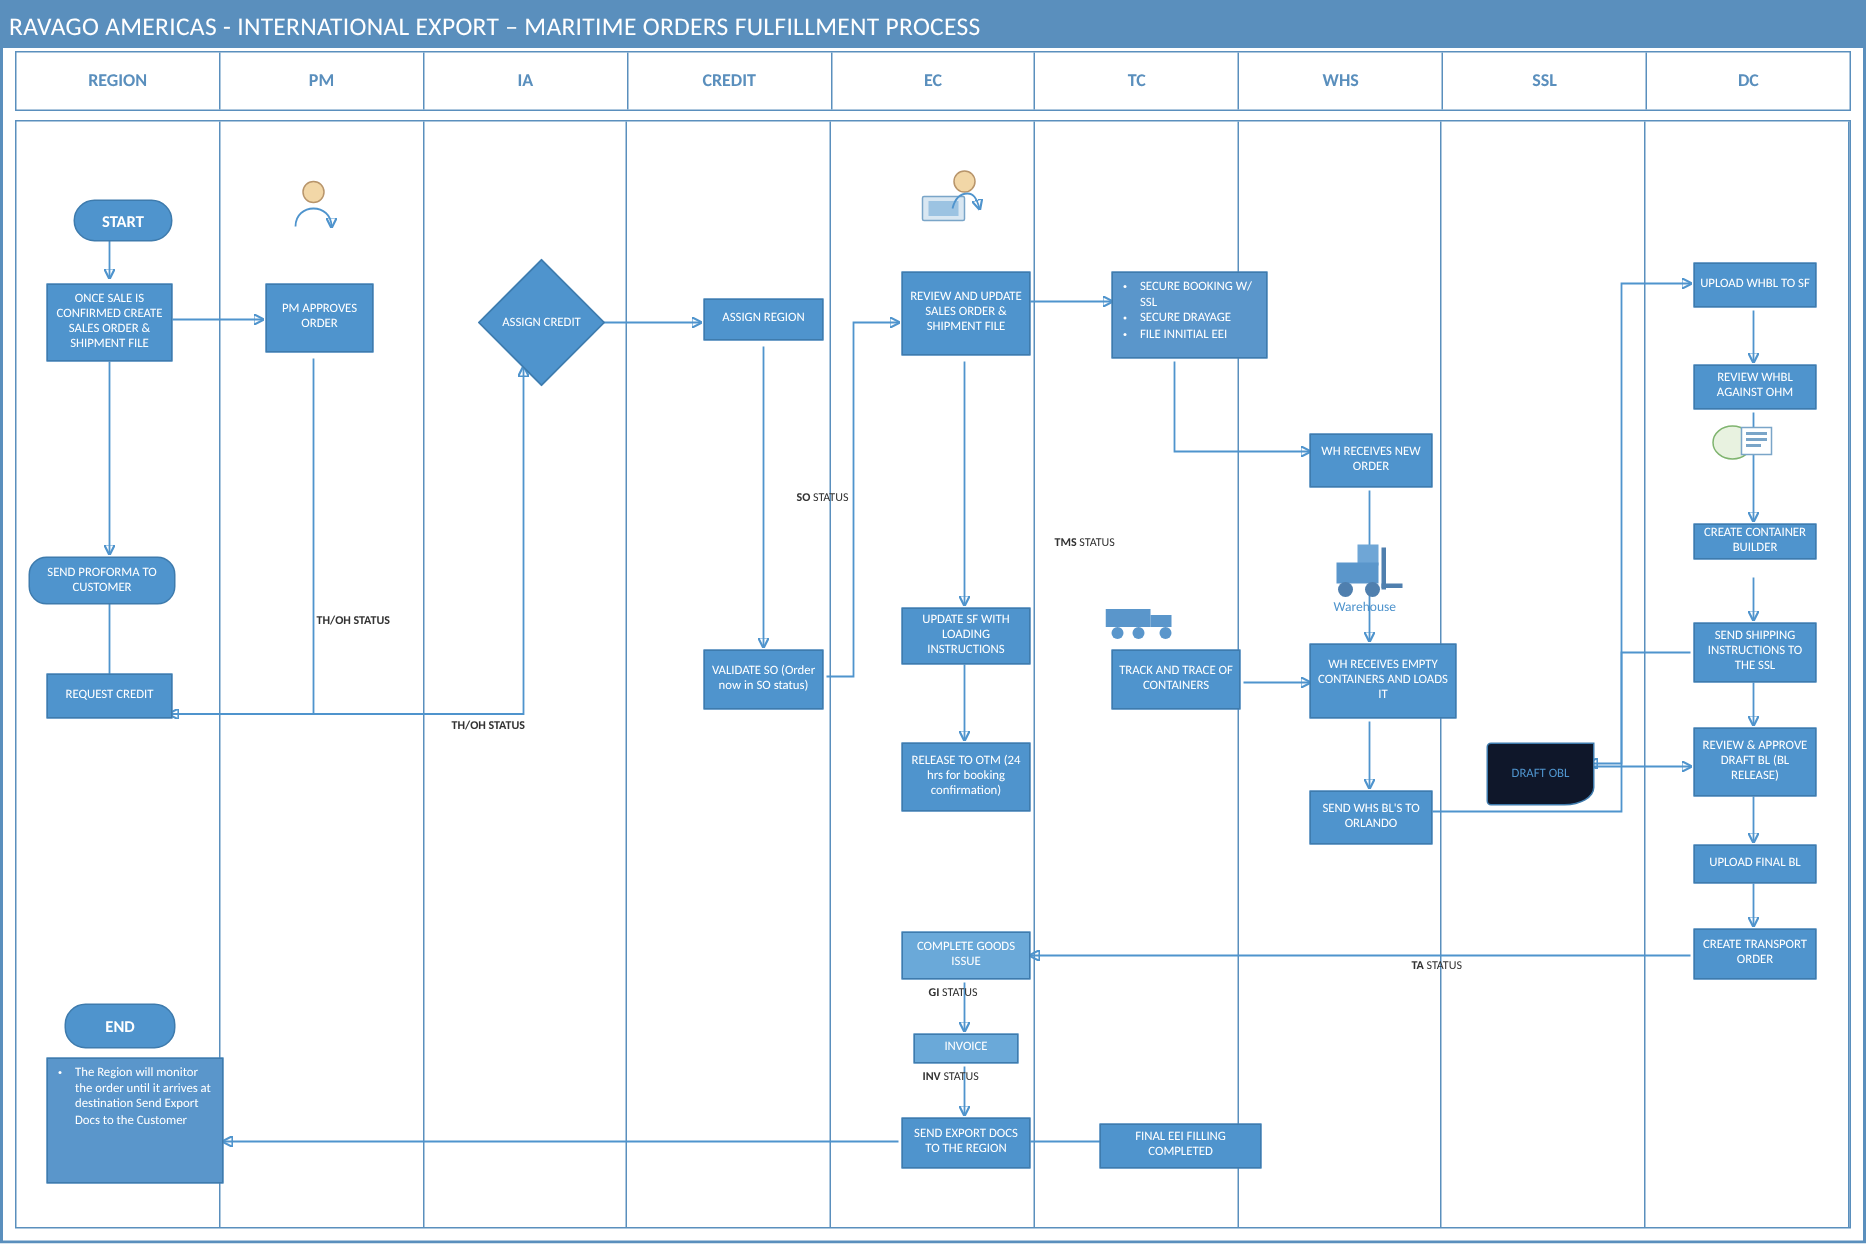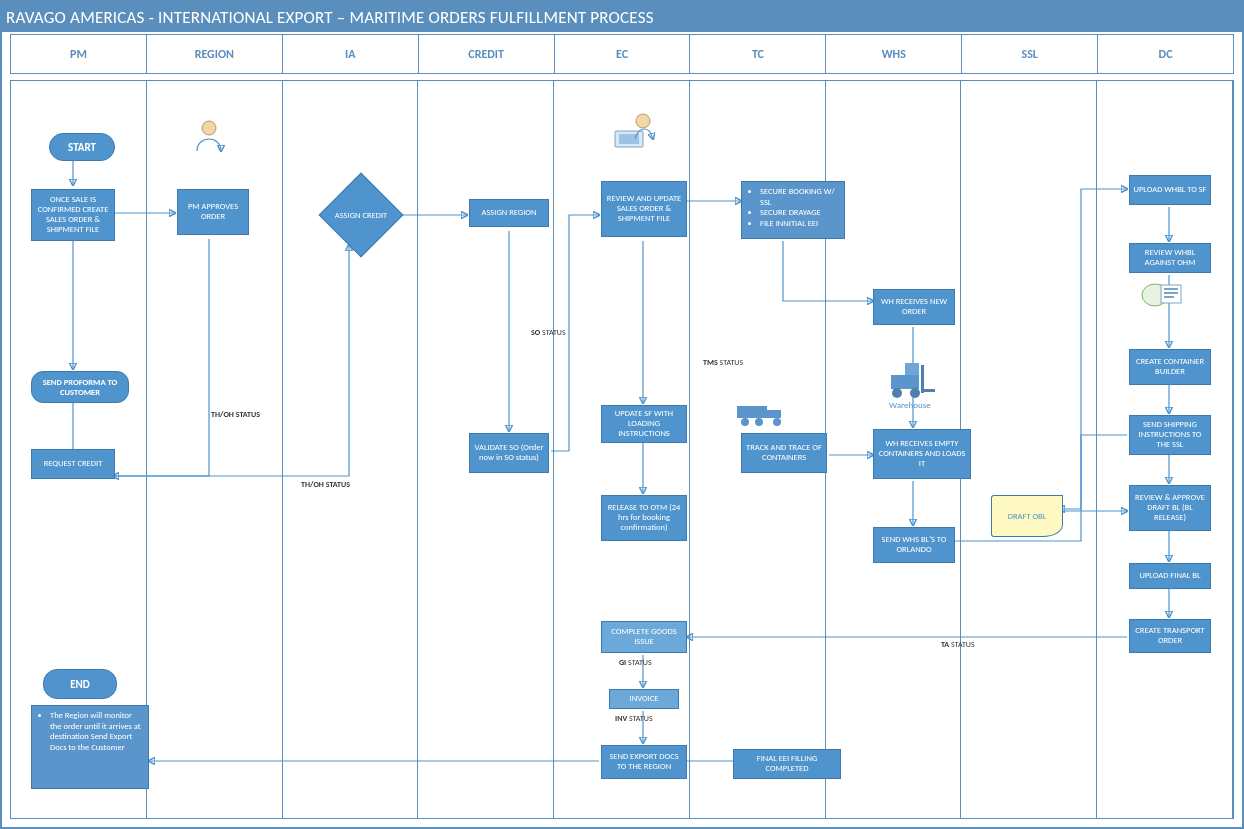--- a/index.html
+++ b/index.html
@@ -13,36 +13,36 @@
 .lane:last-child{border-right:none}
 
 .box{position:absolute;background:#4f94cd;border:1px solid #3e7bad;color:#fff;font-size:8.5px;line-height:1.15;text-align:center;display:flex;align-items:center;justify-content:center;padding:2px 3px;box-sizing:border-box}
 .pale{background:#6aa9d9}
 .tall{min-height:44px}
 .info{position:absolute;background:#5a96cb;border:1px solid #3e7bad;color:#fff;font-size:8.5px;text-align:left;padding:4px 6px;line-height:1.25;box-sizing:border-box}
 .info ul{margin:0;padding-left:12px}
 .term{position:absolute;background:#4f94cd;color:#fff;font-size:11px;font-weight:700;border:1px solid #3e7bad;border-radius:14px;text-align:center;display:flex;align-items:center;justify-content:center;padding:2px 6px}
 .dia{position:absolute;width:58px;height:58px;background:#4f94cd;border:1px solid #3e7bad;transform:rotate(45deg)}
 .dia span{position:absolute;inset:0;display:flex;align-items:center;justify-content:center;transform:rotate(-45deg);font-size:8.5px;text-align:center;color:#fff}
-.doc{position:absolute;width:70px;height:40px;background:#fef9c3;border:1px solid #3e7bad;border-top-left-radius:3px;border-bottom-left-radius:3px;border-bottom-right-radius:20px 12px;color:#4f94cd;font-size:8.5px;display:flex;align-items:center;justify-content:center}
+.doc{position:absolute;width:70px;height:40px;background:#0f172a;border:1px solid #3e7bad;border-top-left-radius:3px;border-bottom-left-radius:3px;border-bottom-right-radius:20px 12px;color:#4f94cd;font-size:8.5px;display:flex;align-items:center;justify-content:center}
 .lbl{position:absolute;font-size:8px;color:#333;background:transparent}
 .icon{position:absolute;font-size:28px;text-align:center}
 svg.arrows{position:absolute;inset:0;width:100%;height:100%;pointer-events:none}
 path{stroke:#4f94cd;stroke-width:1.2;fill:none;marker-end:url(#ah)}
 .warehouse-lbl{position:absolute;color:#4f94cd;font-size:9px}
 </style>
 </head>
 <body>
 
 <div id="stage">
   <div id="titlebar">RAVAGO AMERICAS - INTERNATIONAL EXPORT – MARITIME ORDERS FULFILLMENT PROCESS</div>
 
   <div id="lanes-header">
+    <div class="lane-h">REGION</div>
     <div class="lane-h">PM</div>
-    <div class="lane-h">REGION</div>
     <div class="lane-h">IA</div>
     <div class="lane-h">CREDIT</div>
     <div class="lane-h">EC</div>
     <div class="lane-h">TC</div>
     <div class="lane-h">WHS</div>
     <div class="lane-h">SSL</div>
     <div class="lane-h">DC</div>
   </div>
 
   <div id="lanes-body">
@@ -111,21 +111,21 @@
       <path d="M632,574 L632,606"></path>
       <path d="M632,630 L632,662"></path>
 
       <path d="M676,680 L730,680"></path>
 
       <path d="M588,680 L138,680"></path>
     </svg>
 
     <div class="term" style="left:38px;top:52px;width:52px;height:22px">START</div>
     <div class="box tall" style="left:20px;top:108px;width:84px;height:52px">ONCE SALE IS CONFIRMED CREATE SALES ORDER &amp; SHIPMENT FILE</div>
-    <div class="term" style="left:20px;top:290px;width:84px;height:26px;font-size:8.5px;font-weight:700;border-radius:12px">SEND PROFORMA TO CUSTOMER</div>
+    <div class="term" style="left:8px;top:290px;width:84px;height:26px;font-size:8.5px;font-weight:400;border-radius:12px">SEND PROFORMA TO CUSTOMER</div>
     <div class="box" style="left:20px;top:368px;width:84px;height:30px">REQUEST CREDIT</div>
     <div class="term" style="left:32px;top:588px;width:60px;height:24px">END</div>
     <div class="info" style="left:20px;top:624px;width:118px;height:84px">
       <ul>
           <li>The Region will monitor the order until it arrives at destination
 Send Export Docs to the Customer</li>
         </ul>
     </div>
 
     <div class="icon" style="left:180px;top:36px;color:#e8c070">
@@ -206,21 +206,21 @@
     <div class="box" style="left:1118px;top:162px;width:82px;height:30px">REVIEW WHBL AGAINST OHM</div>
     <div class="icon" style="left:1130px;top:200px">
       <svg width="44" height="28" viewBox="0 0 44 28">
           <ellipse cx="14" cy="14" rx="13" ry="11" fill="#e8f2e0" stroke="#7fb46f"></ellipse>
           <rect x="20" y="4" width="20" height="18" fill="#fff" stroke="#7aa5c8"></rect>
           <rect x="23" y="7" width="14" height="2" fill="#7aa5c8"></rect>
           <rect x="23" y="11" width="14" height="2" fill="#7aa5c8"></rect>
           <rect x="23" y="15" width="10" height="2" fill="#7aa5c8"></rect>
         </svg>
     </div>
-    <div class="box" style="left:1118px;top:268px;width:82px;height:36px">CREATE CONTAINER BUILDER</div>
+    <div class="box" style="left:1118px;top:268px;width:82px;height:24px">CREATE CONTAINER BUILDER</div>
     <div class="box" style="left:1118px;top:334px;width:82px;height:40px">SEND SHIPPING INSTRUCTIONS TO THE SSL</div>
     <div class="box" style="left:1118px;top:404px;width:82px;height:46px">REVIEW &amp; APPROVE DRAFT BL
 (BL RELEASE)</div>
     <div class="box" style="left:1118px;top:482px;width:82px;height:26px">UPLOAD FINAL BL</div>
     <div class="box" style="left:1118px;top:538px;width:82px;height:34px">CREATE TRANSPORT ORDER</div>
     <div class="lbl" style="left:930px;top:558px"><b>TA</b> STATUS</div>
   </div>
 </div>
 
 </body></html>

